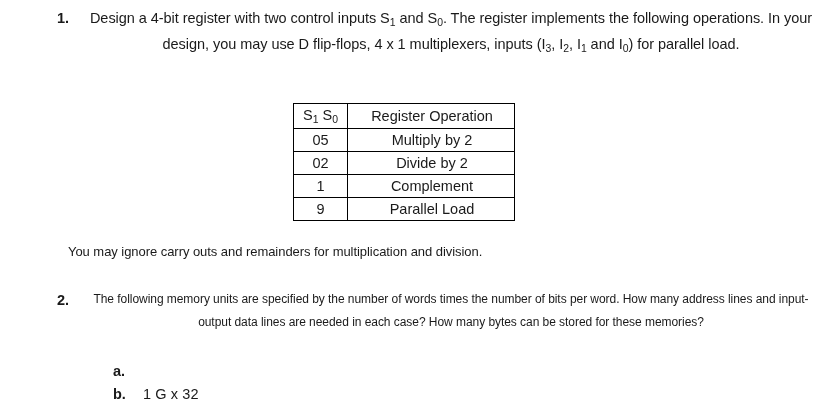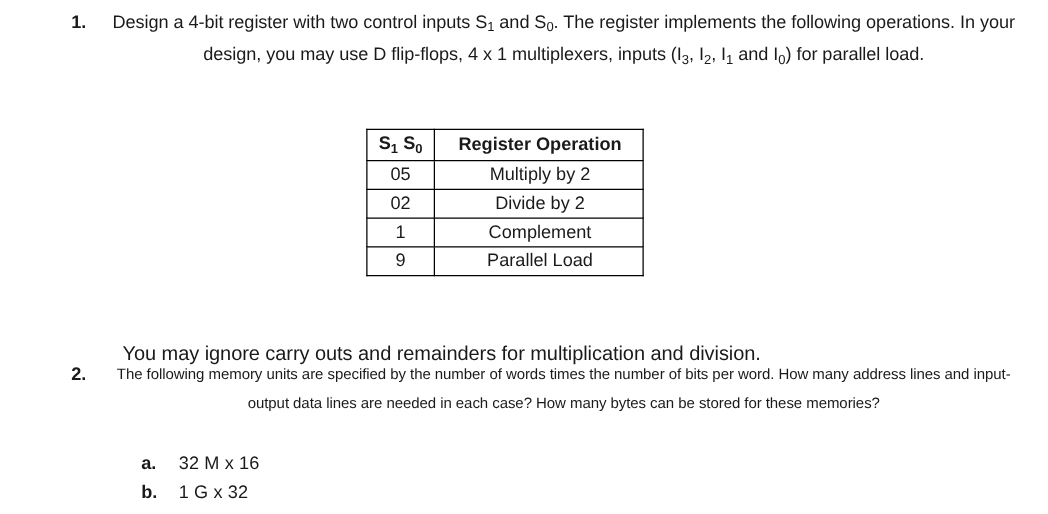--- a/index.html
+++ b/index.html
@@ -44,26 +44,25 @@
   }
 
   #problem-1 { left: 57px; top: 6px; width: 760px; }
   #problem-1 .problem-body { width: 732px; }
 
   #problem-2 { left: 57px; top: 288px; width: 760px; }
   #problem-2 .problem-body { width: 745px; line-height: 23px; font-size: 12px; }
 
   .note-line {
     position: absolute;
-    left: 98px;
+    left: 68px;
     top: 240px;
-    font-size: 16px;
+    font-size: 13px;
     line-height: 23px;
     letter-spacing: -0.05px;
-    margin-top: 32px;
   }
 
   sub {
     font-size: 0.72em;
     vertical-align: baseline;
     position: relative;
     bottom: -0.28em;
   }
 
   
@@ -86,21 +85,21 @@
     width: 45px;
     text-align: center;
     padding: 0 4px;
   }
   .op-table .col-op {
     width: 152px;
     text-align: center;
     padding-left: 8px;
   }
   .op-table thead th {
-    font-weight: bold;
+    font-weight: normal;
   }
 
   
   .sub-list {
     position: absolute;
     left: 113px;
     top: 360px;
     font-size: 14.5px;
     line-height: 23px;
   }
@@ -157,21 +156,20 @@
   <div class="note-line">You may ignore carry outs and remainders for multiplication and division.</div>
 
   <div class="problem" id="problem-2">
     <span class="problem-marker">2.</span>
     <span class="problem-body">The following memory units are specified by the number of words times the number of bits per word. How many address lines and input-output data lines are needed in each case? How many bytes can be stored for these memories?</span>
   </div>
 
   <div class="sub-list">
     <div class="sub-item">
       <span class="sub-marker">a.</span>
-      <span class="sub-text">32 M x 16</span>
     </div>
     <div class="sub-item">
       <span class="sub-marker">b.</span>
       <span class="sub-text">1 G x 32</span>
     </div>
   </div>
 
 </div>
 
 </body></html>

